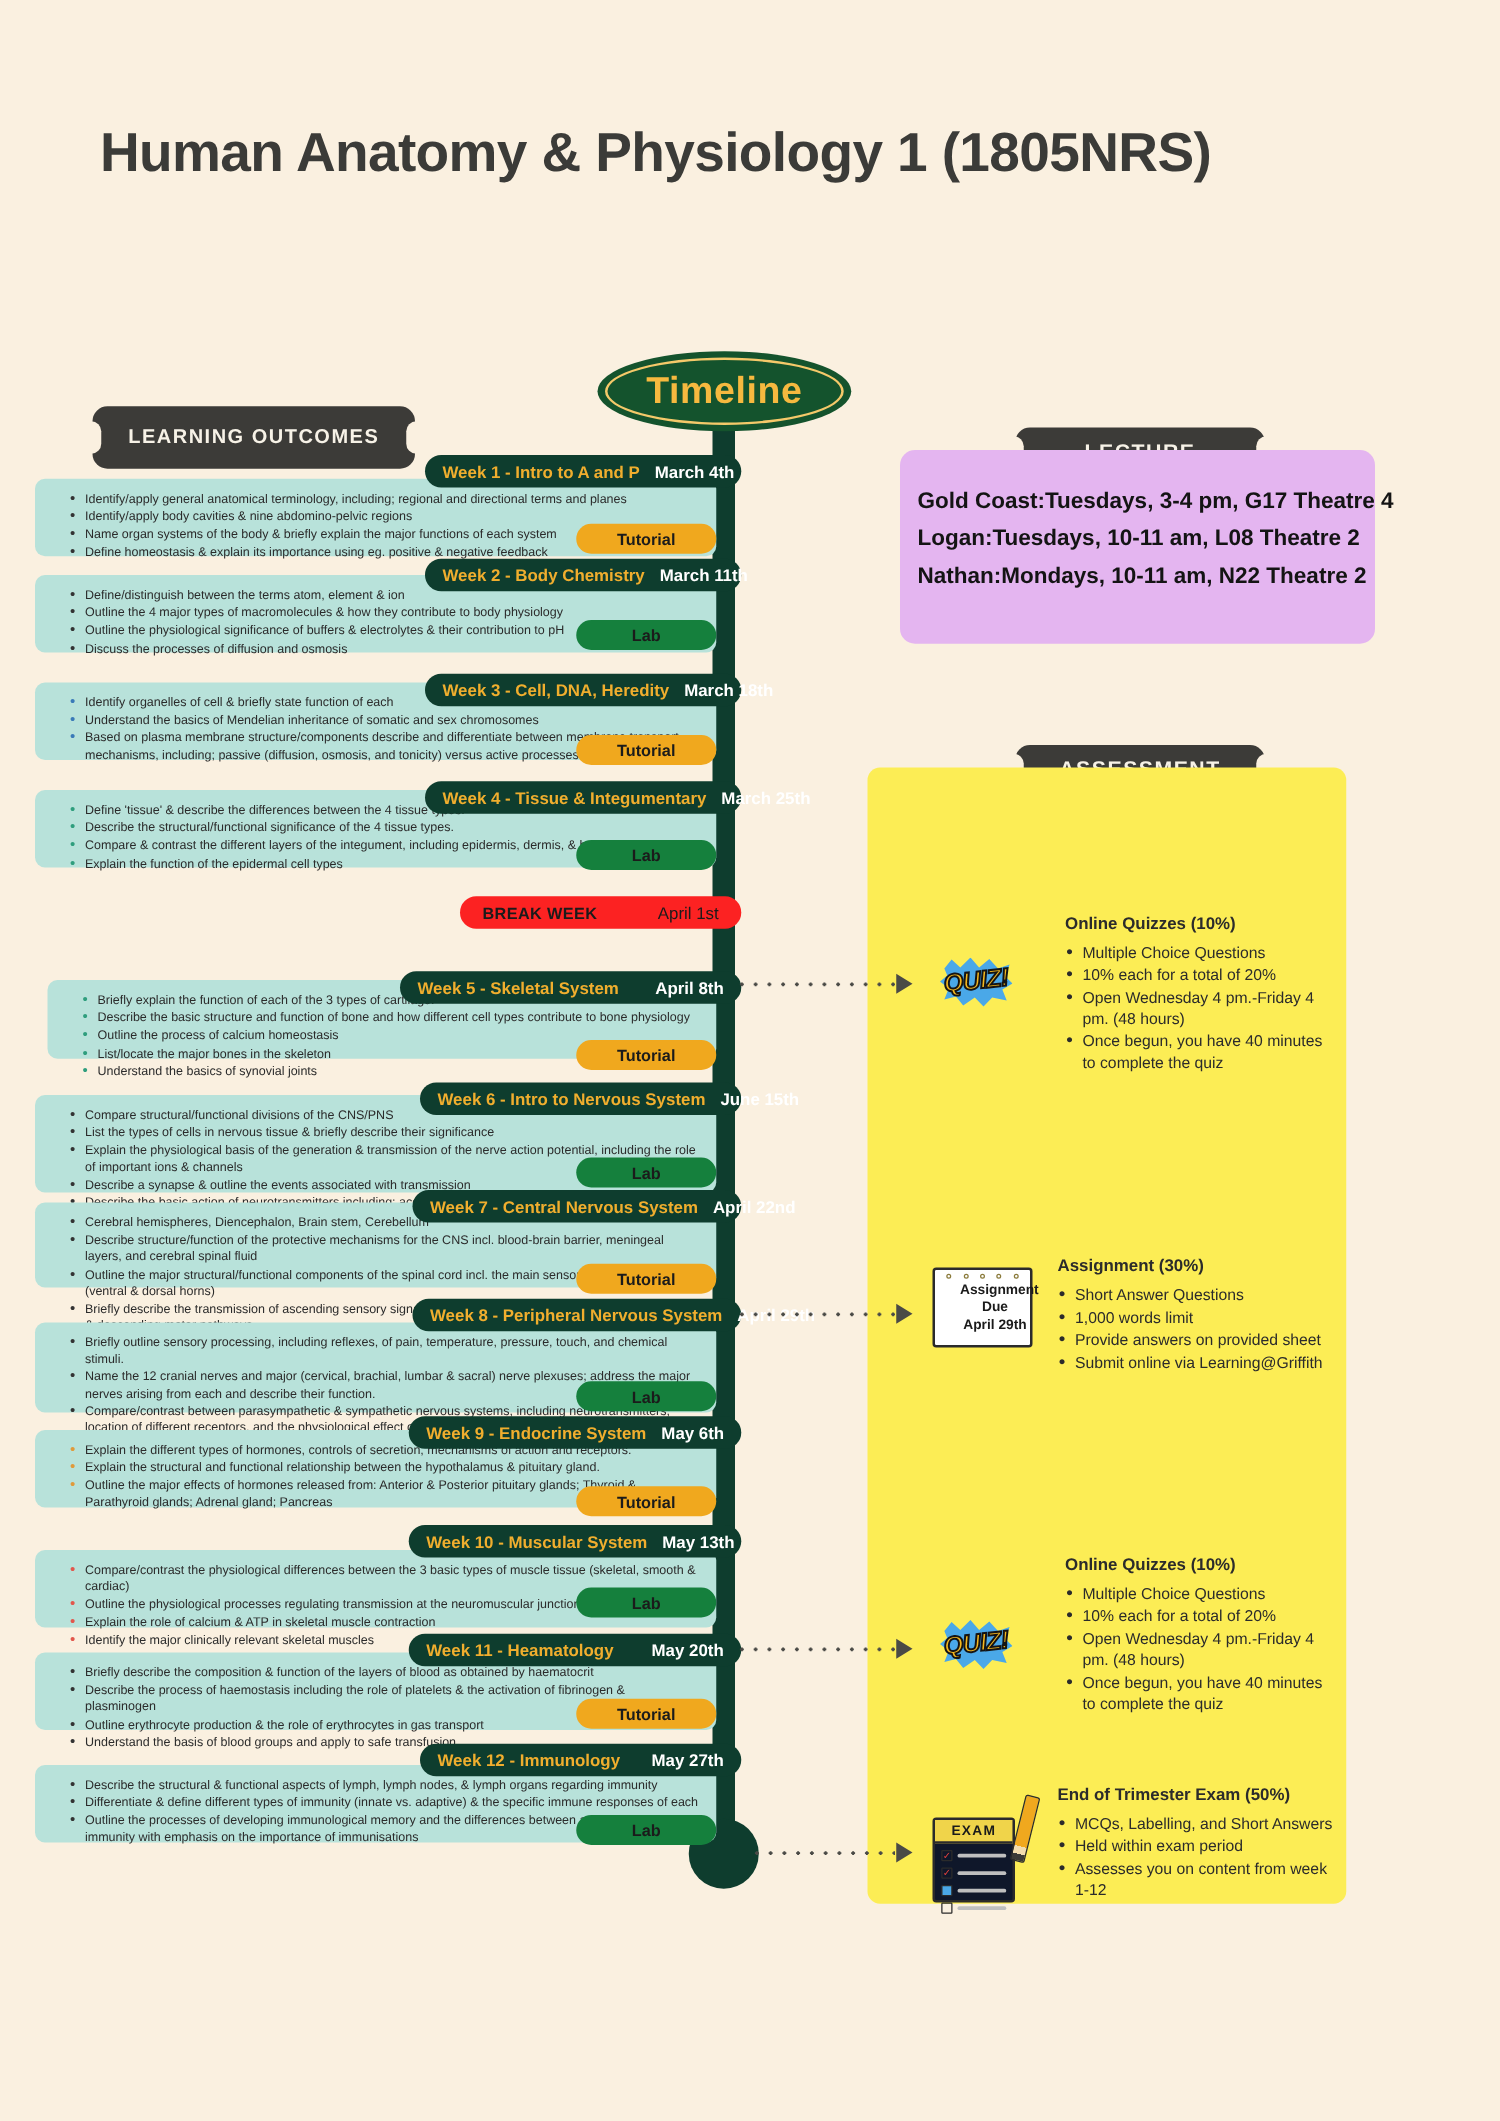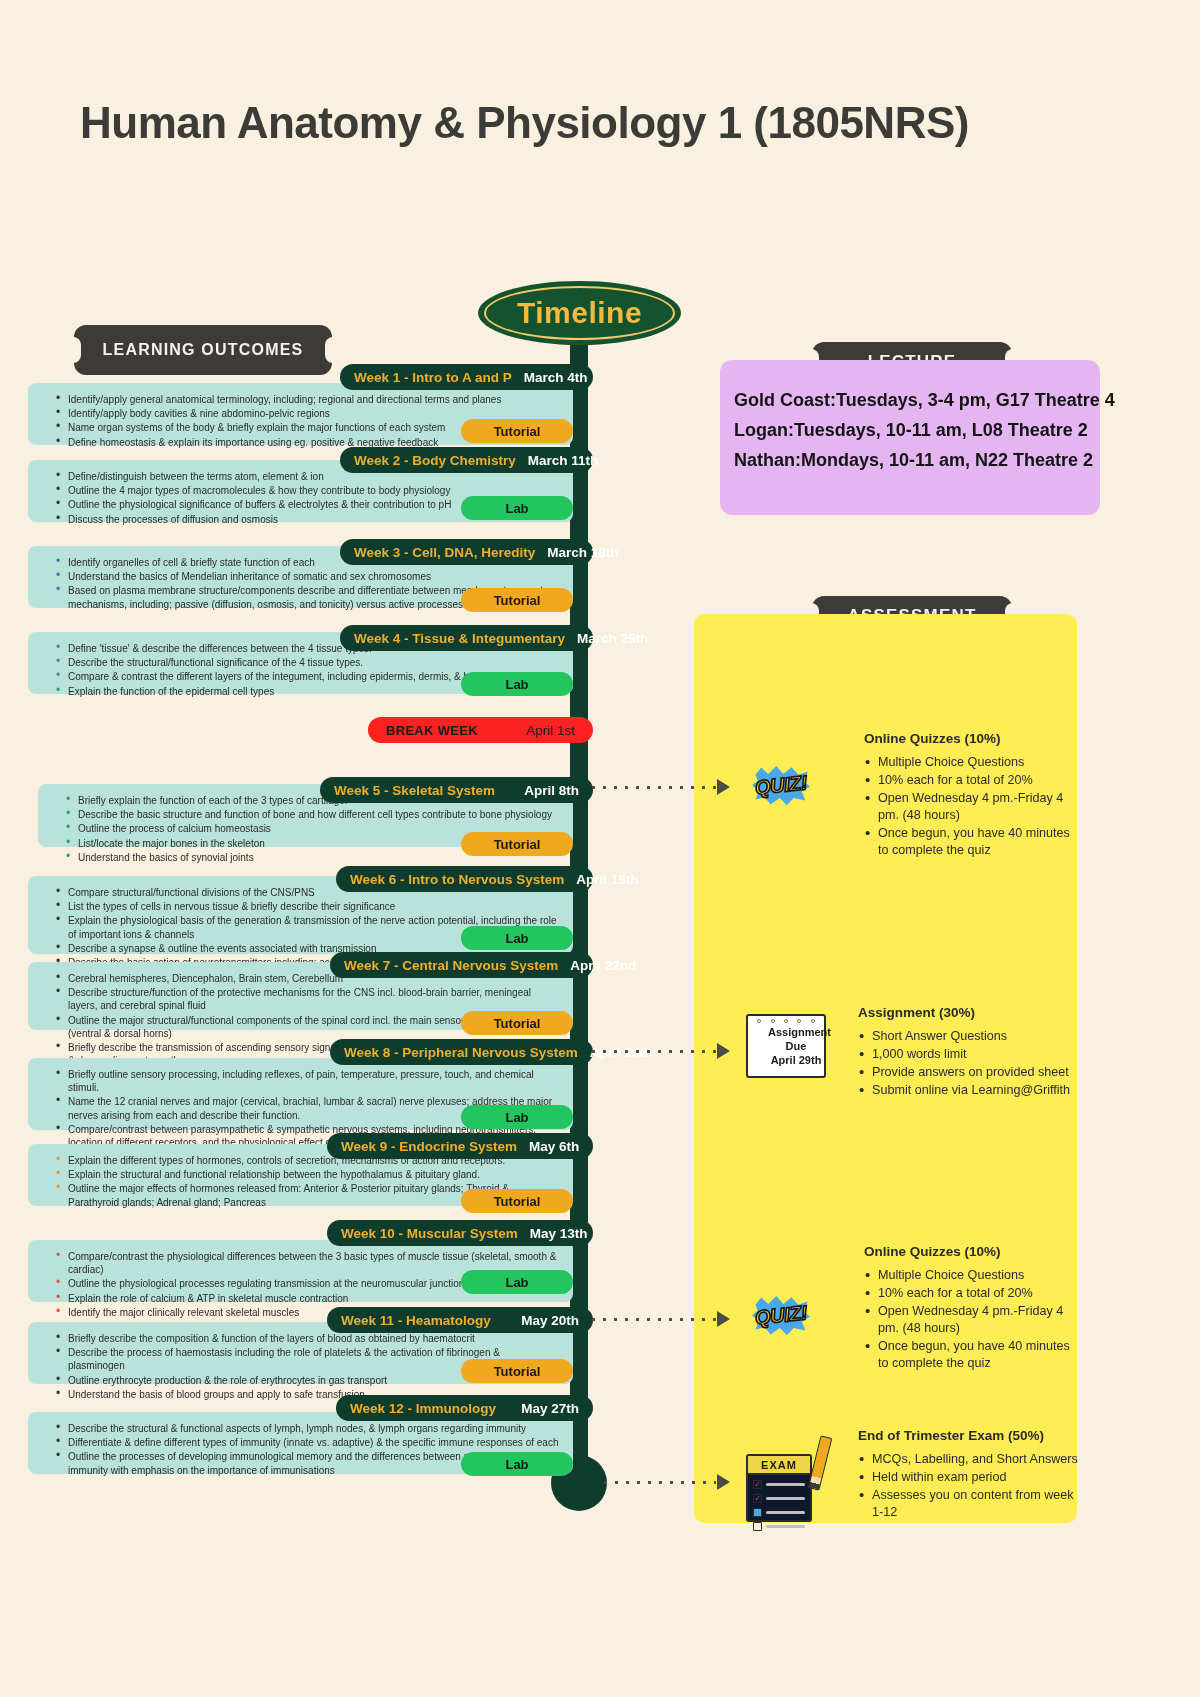--- a/index.html
+++ b/index.html
@@ -170,21 +170,21 @@
   .class-pill {
     position: absolute;
     border-radius: 13px;
     height: 24px;
     display: flex; align-items: center; justify-content: center;
     font-size: 13px; font-weight: bold;
     color: #1b1b1b;
     width: 112px;
   }
   .class-tutorial { background: #f0a81e; }
-  .class-lab      { background: #22c55e; }
+  .class-lab      { background: #15803d; }
 
   
   .lecture-card {
     position: absolute;
     left: 720px; top: 360px;
     width: 380px; height: 155px;
     background: #e4b5f0;
     border-radius: 12px;
     padding: 30px 16px 10px 14px;
   }
@@ -201,21 +201,21 @@
 
   
   .assessment-card {
     position: absolute;
     left: 694px; top: 614px;
     width: 383px; height: 909px;
     background: #fced55;
     border-radius: 10px;
   }
 
-  .assess-item { position: absolute; margin-left: 12px; }
+  .assess-item { position: absolute; }
   .assess-title {
     font-size: 13.5px; font-weight: bold; color: #2b2b2b;
     margin-bottom: 8px;
   }
   .assess-item ul { list-style: none; }
   .assess-item li {
     font-size: 12.6px; line-height: 17px;
     color: #2b2b2b; position: relative; padding-left: 14px;
     margin-bottom: 1px;
   }
@@ -424,21 +424,21 @@
   <ul>
     <li>Compare structural/functional divisions of the CNS/PNS</li>
     <li>List the types of cells in nervous tissue &amp; briefly describe their significance</li>
     <li>Explain the physiological basis of the generation &amp; transmission of the nerve action potential, including the role of important ions &amp; channels</li>
     <li>Describe a synapse &amp; outline the events associated with transmission</li>
     <li>Describe the basic action of neurotransmitters including; acetylcholine, adrenaline/ noradrenaline, dopamine, serotonin (5-HT), GABA, glutamate and substance P</li>
   </ul>
 </div>
 <div class="week-pill" style="left:336px; top:866px; width:257px;">
   <span class="wk">Week 6 - Intro to Nervous System</span>
-  <span class="dt">April 15th</span>
+  <span class="dt">June 15th</span>
 </div>
 <div class="class-pill class-lab" style="left:461px; top:926px;">Lab</div>
 
 <div class="outcome-box bl-dark" style="left:28px; top:962px; width:545px; height:68px;">
   <ul>
     <li>Cerebral hemispheres, Diencephalon, Brain stem, Cerebellum</li>
     <li>Describe structure/function of the protective mechanisms for the CNS incl. blood-brain barrier, meningeal layers, and cerebral spinal fluid</li>
     <li>Outline the major structural/functional components of the spinal cord incl. the main sensory &amp; motor tracts (ventral &amp; dorsal horns)</li>
     <li>Briefly describe the transmission of ascending sensory signals (fine touch/proprioception &amp; temperature/pain) &amp; descending motor pathways</li>
   </ul>

